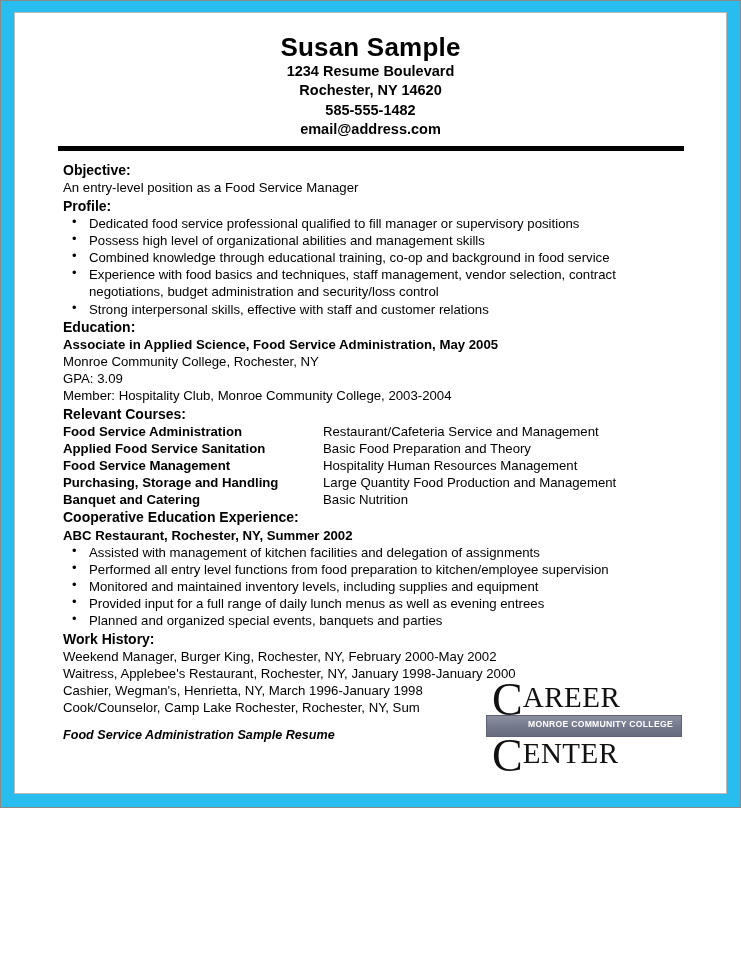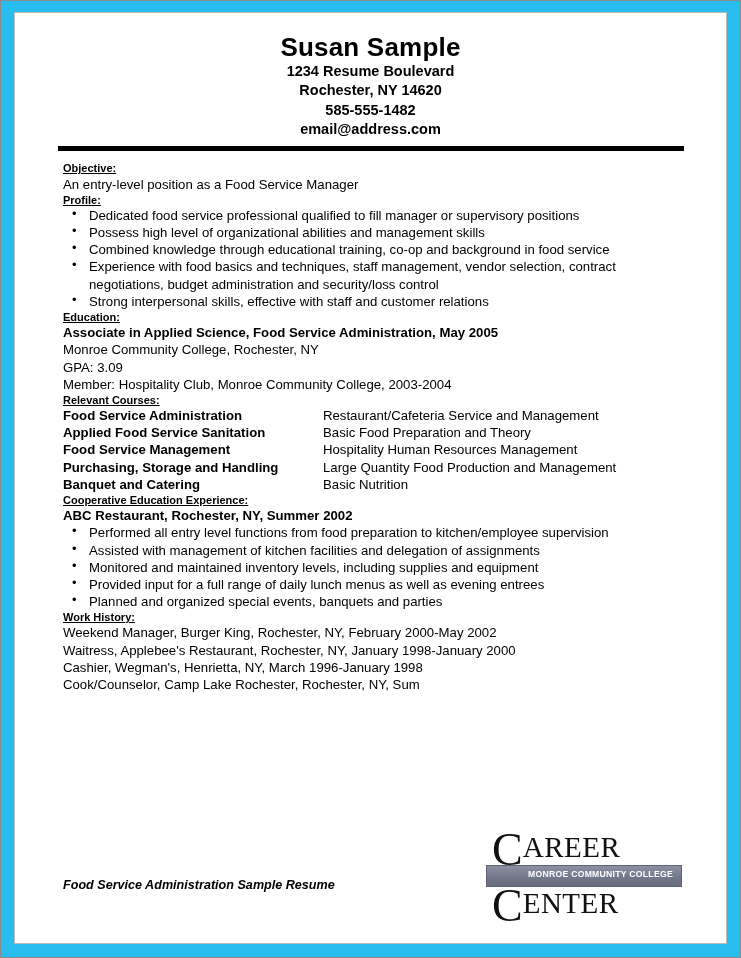--- a/index.html
+++ b/index.html
@@ -11,21 +11,21 @@
     width: 741px;
     height: 958px;
     overflow: hidden;
     font-family: "Liberation Sans", sans-serif;
   }
 
   
   #frame {
     position: relative;
     width: 741px;
-    height: 958px;
+    height: 808px;
     box-sizing: border-box;
     background: #29bdef;
     border: 1px solid #8a8a8a;
     padding: 11px 13px 13px 13px;
   }
 
   
   #paper {
     position: relative;
     width: 100%;
@@ -68,22 +68,21 @@
     font-size: 13.2px;
     color: #000;
     line-height: 1.28;
   }
 
   .sec { }
   .sec:first-child { margin-top: 0; }
 
   .sec-title {
     font-weight: bold;
-    text-decoration: underline;
-    font-size: 11px;
+    font-size: 14px;
     line-height: 1.3;
   }
 
   .line { line-height: 1.3; }
   .line.bold { font-weight: bold; }
 
   ul.bullets {
     list-style: none;
     margin: 0;
     padding: 0;
@@ -232,22 +231,22 @@
             <div class="line">Large Quantity Food Production and Management</div>
             <div class="line">Basic Nutrition</div>
           </div>
         </div>
       </div>
 
       <div class="sec">
         <div class="sec-title">Cooperative Education Experience:</div>
         <div class="line bold">ABC Restaurant, Rochester, NY, Summer 2002</div>
         <ul class="bullets">
+          <li>Assisted with management of kitchen facilities and delegation of assignments</li>
           <li>Performed all entry level functions from food preparation to kitchen/employee supervision</li>
-          <li>Assisted with management of kitchen facilities and delegation of assignments</li>
           <li>Monitored and maintained inventory levels, including supplies and equipment</li>
           <li>Provided input for a full range of daily lunch menus as well as evening entrees</li>
           <li>Planned and organized special events, banquets and parties</li>
         </ul>
       </div>
 
       <div class="sec">
         <div class="sec-title">Work History:</div>
         <div class="line">Weekend Manager, Burger King, Rochester, NY, February 2000-May 2002</div>
         <div class="line">Waitress, Applebee's Restaurant, Rochester, NY, January 1998-January 2000</div>

